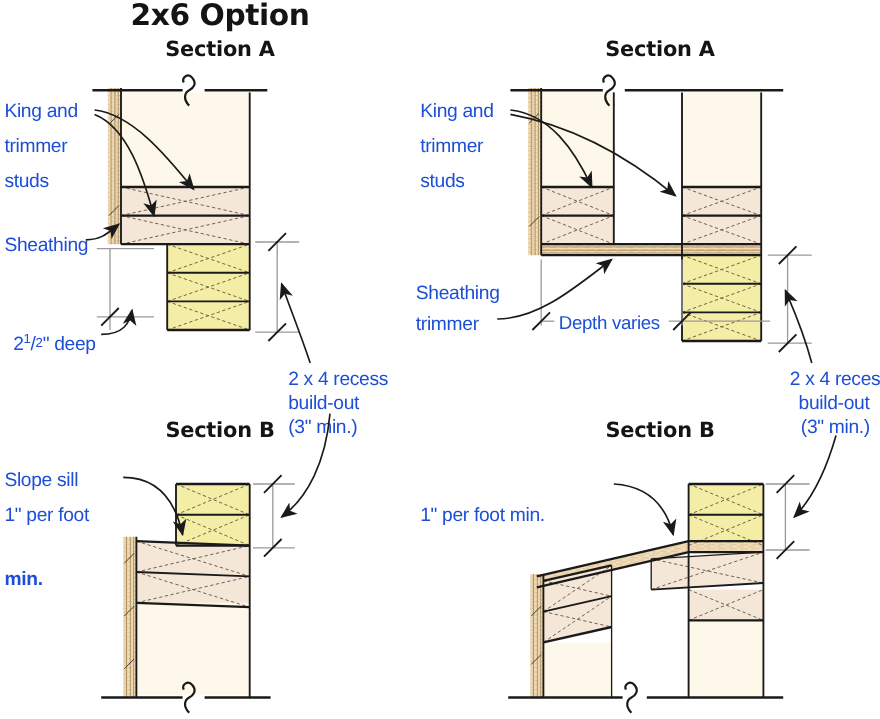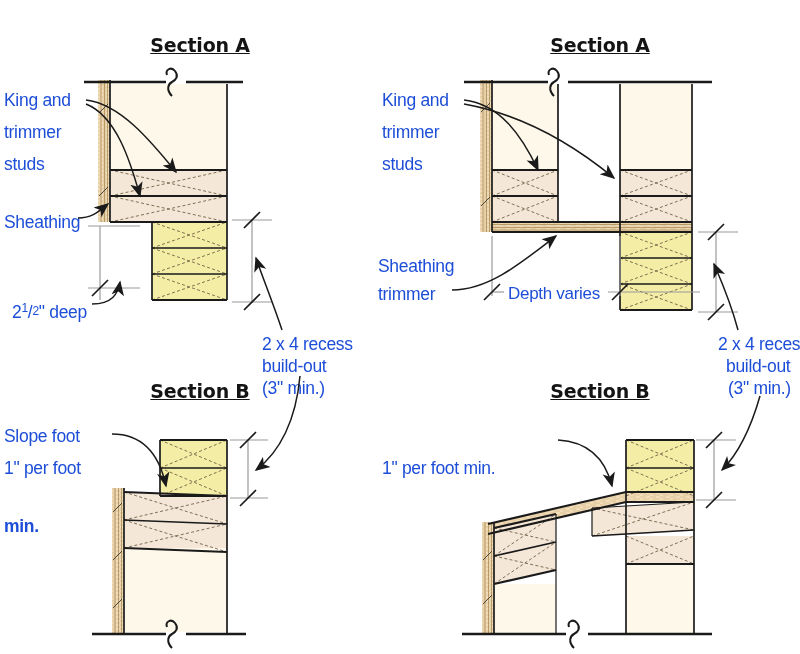--- a/index.html
+++ b/index.html
@@ -45,21 +45,20 @@
     position: absolute;
     left: 0;
     width: 400px;
     text-align: center;
     font-family: "DejaVu Sans", sans-serif;
     font-weight: 700;
     font-size: 19px;
     letter-spacing: -0.2px;
     color: #141414;
     line-height: 22px;
-    text-decoration: underline;
   }
   .sub-title.sec-a { top: 34px; }
   .sub-title.sec-b { top: 380px; }
   .sub-title.sec-b-r { top: 380px; }
 
   .label {
     position: absolute;
     font-family: "Liberation Sans", sans-serif;
     font-size: 17.5px;
     line-height: 21.5px;
@@ -78,37 +77,38 @@
   }
   .frac { font-size: 12px; vertical-align: 3px; }
   .frac-sup { font-size: 12px; vertical-align: 6px; }
 </style>
 </head>
 <body>
 
 <div id="root">
 
   <div class="panel panel-left">
+    <div class="main-title">2x6 Option</div>
     <div class="sub-title sec-a">Section A</div>
     <div class="sub-title sec-b">Section B</div>
   </div>
 
   <div class="panel panel-right">
     <div class="sub-title sec-a">Section A</div>
     <div class="sub-title sec-b-r">Section B</div>
   </div>
 
   <div class="label" style="left:4px; top:90px;">King and</div>
   <div class="label" style="left:4px; top:122px;">trimmer</div>
   <div class="label" style="left:4px; top:154px;">studs</div>
   <div class="label" style="left:4px; top:212px;">Sheathing</div>
 
   <div class="label" style="left:12px; top:298px;"><span>2</span><span class="frac-sup">1</span>/<span class="frac">2</span><span>" deep</span></div>
 
-  <div class="label" style="left:4px; top:426px;">Slope foot</div>
+  <div class="label" style="left:4px; top:426px;">Slope sill</div>
   <div class="label" style="left:4px; top:458px;">1" per foot</div>
   <div class="label" style="left:4px; top:516px;font-weight:bold;">min.</div>
 
   <div class="label" style="left:262px; top:334px;">2 x 4 recess</div>
   <div class="label" style="left:262px; top:356px;">build-out</div>
   <div class="label" style="left:262px; top:378px;">(3" min.)</div>
 
   <div class="label" style="left:382px; top:90px;">King and</div>
   <div class="label" style="left:382px; top:122px;">trimmer</div>
   <div class="label" style="left:382px; top:154px;">studs</div>

